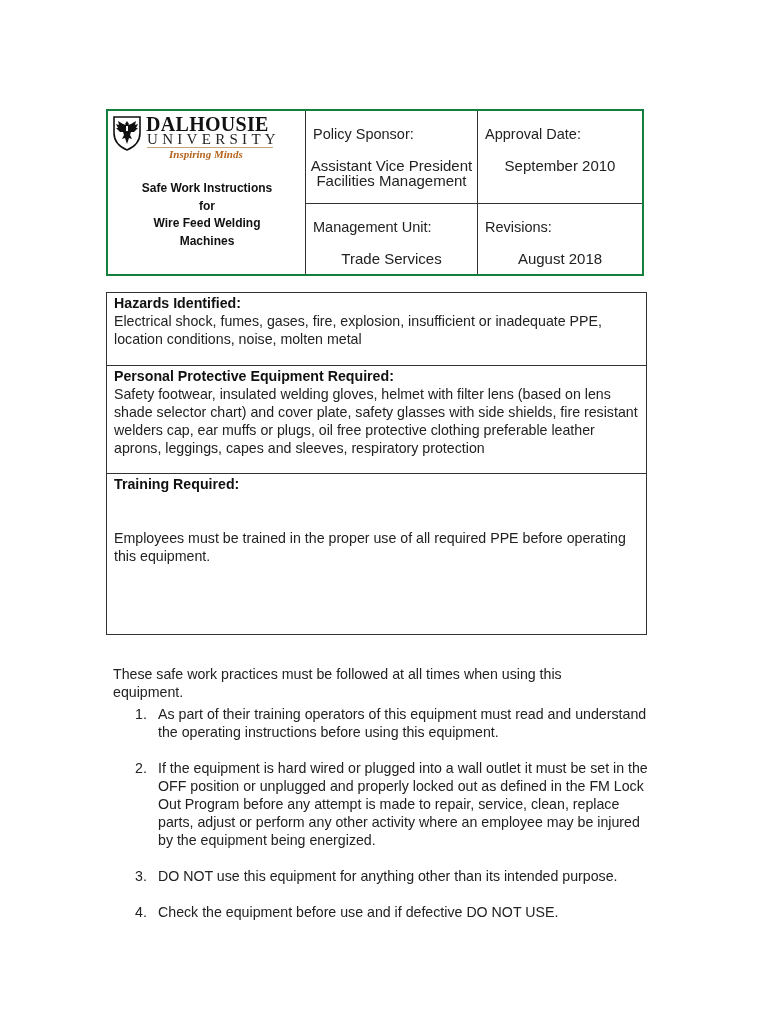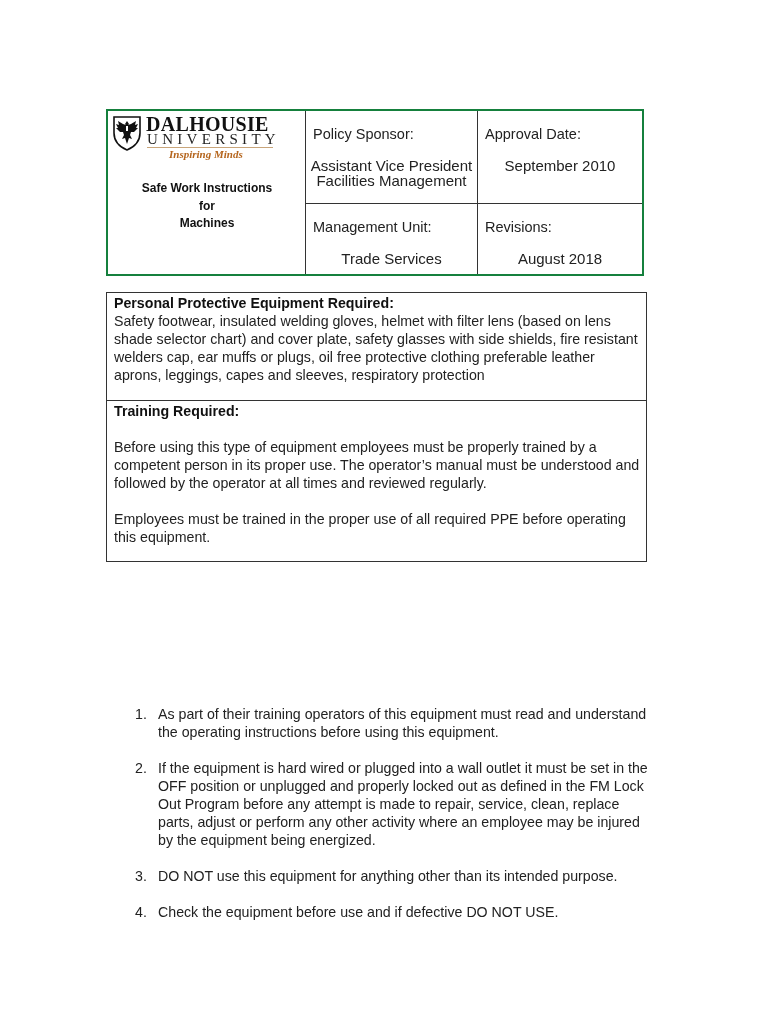--- a/index.html
+++ b/index.html
@@ -226,20 +226,21 @@
           <rect x="14" y="11" width="2" height="5" fill="#fff"></rect>
         </svg>
         <div class="logo-name">DALHOUSIE</div>
         <div class="logo-univ">UNIVERSITY</div>
         <div class="logo-rule"></div>
         <div class="logo-tag">Inspiring Minds</div>
       </div>
       <div class="doc-title">
         <div>Safe Work Instructions</div>
         <div>for</div>
+        <div>Wire Feed Welding</div>
         <div>Machines</div>
       </div>
     </div>
 
     <div class="cell sponsor-cell">
       <div class="cell-label">Policy Sponsor:</div>
       <div class="cell-value">
         <div>Assistant Vice President</div>
         <div>Facilities Management</div>
       </div>
@@ -255,33 +256,37 @@
       <div class="cell-value">Trade Services</div>
     </div>
 
     <div class="cell revisions-cell">
       <div class="cell-label">Revisions:</div>
       <div class="cell-value">August 2018</div>
     </div>
   </div>
 
   <div class="info-table">
+    <div class="info-section sec-hazards">
+      <div class="info-heading">Hazards Identified:</div>
+      <p class="info-body">Electrical shock, fumes, gases, fire, explosion, insufficient or inadequate PPE, location conditions, noise, molten metal</p>
+    </div>
     <div class="info-section sec-ppe">
       <div class="info-heading">Personal Protective Equipment Required:</div>
       <p class="info-body">Safety footwear, insulated welding gloves, helmet with filter lens (based on lens shade selector chart)  and cover plate, safety glasses with side shields, fire resistant welders cap, ear muffs or plugs, oil free protective clothing preferable leather aprons, leggings, capes and sleeves, respiratory protection</p>
     </div>
     <div class="info-section sec-training">
       <div class="info-heading">Training Required:</div>
       <div class="info-gap"></div>
-      <p class="info-body">Before using this type of equipment employees must be properly trained by a competent person in its proper use. The operator’s manual must be understood and followed by the operator at all times and reviewed regularly.</p>
       <div class="info-gap"></div>
       <p class="info-body">Employees must be trained in the proper use of all required PPE before operating this equipment.</p>
     </div>
   </div>
 
+  <p class="intro">These safe work practices must be followed at all times when using this equipment.</p>
 
   <ol class="steps">
     <li class="step">
       <span class="step-num">1.</span>
       <span>As part of their training operators of this equipment must read and understand the operating instructions before using this equipment.</span>
     </li>
     <li class="step">
       <span class="step-num">2.</span>
       <span>If the equipment is hard wired or plugged into a wall outlet it must be set in the OFF position or unplugged and properly locked out as defined in the FM Lock Out Program before any attempt is made to repair, service, clean, replace parts, adjust or perform any other activity where an employee may be injured by the equipment being energized.</span>
     </li>

